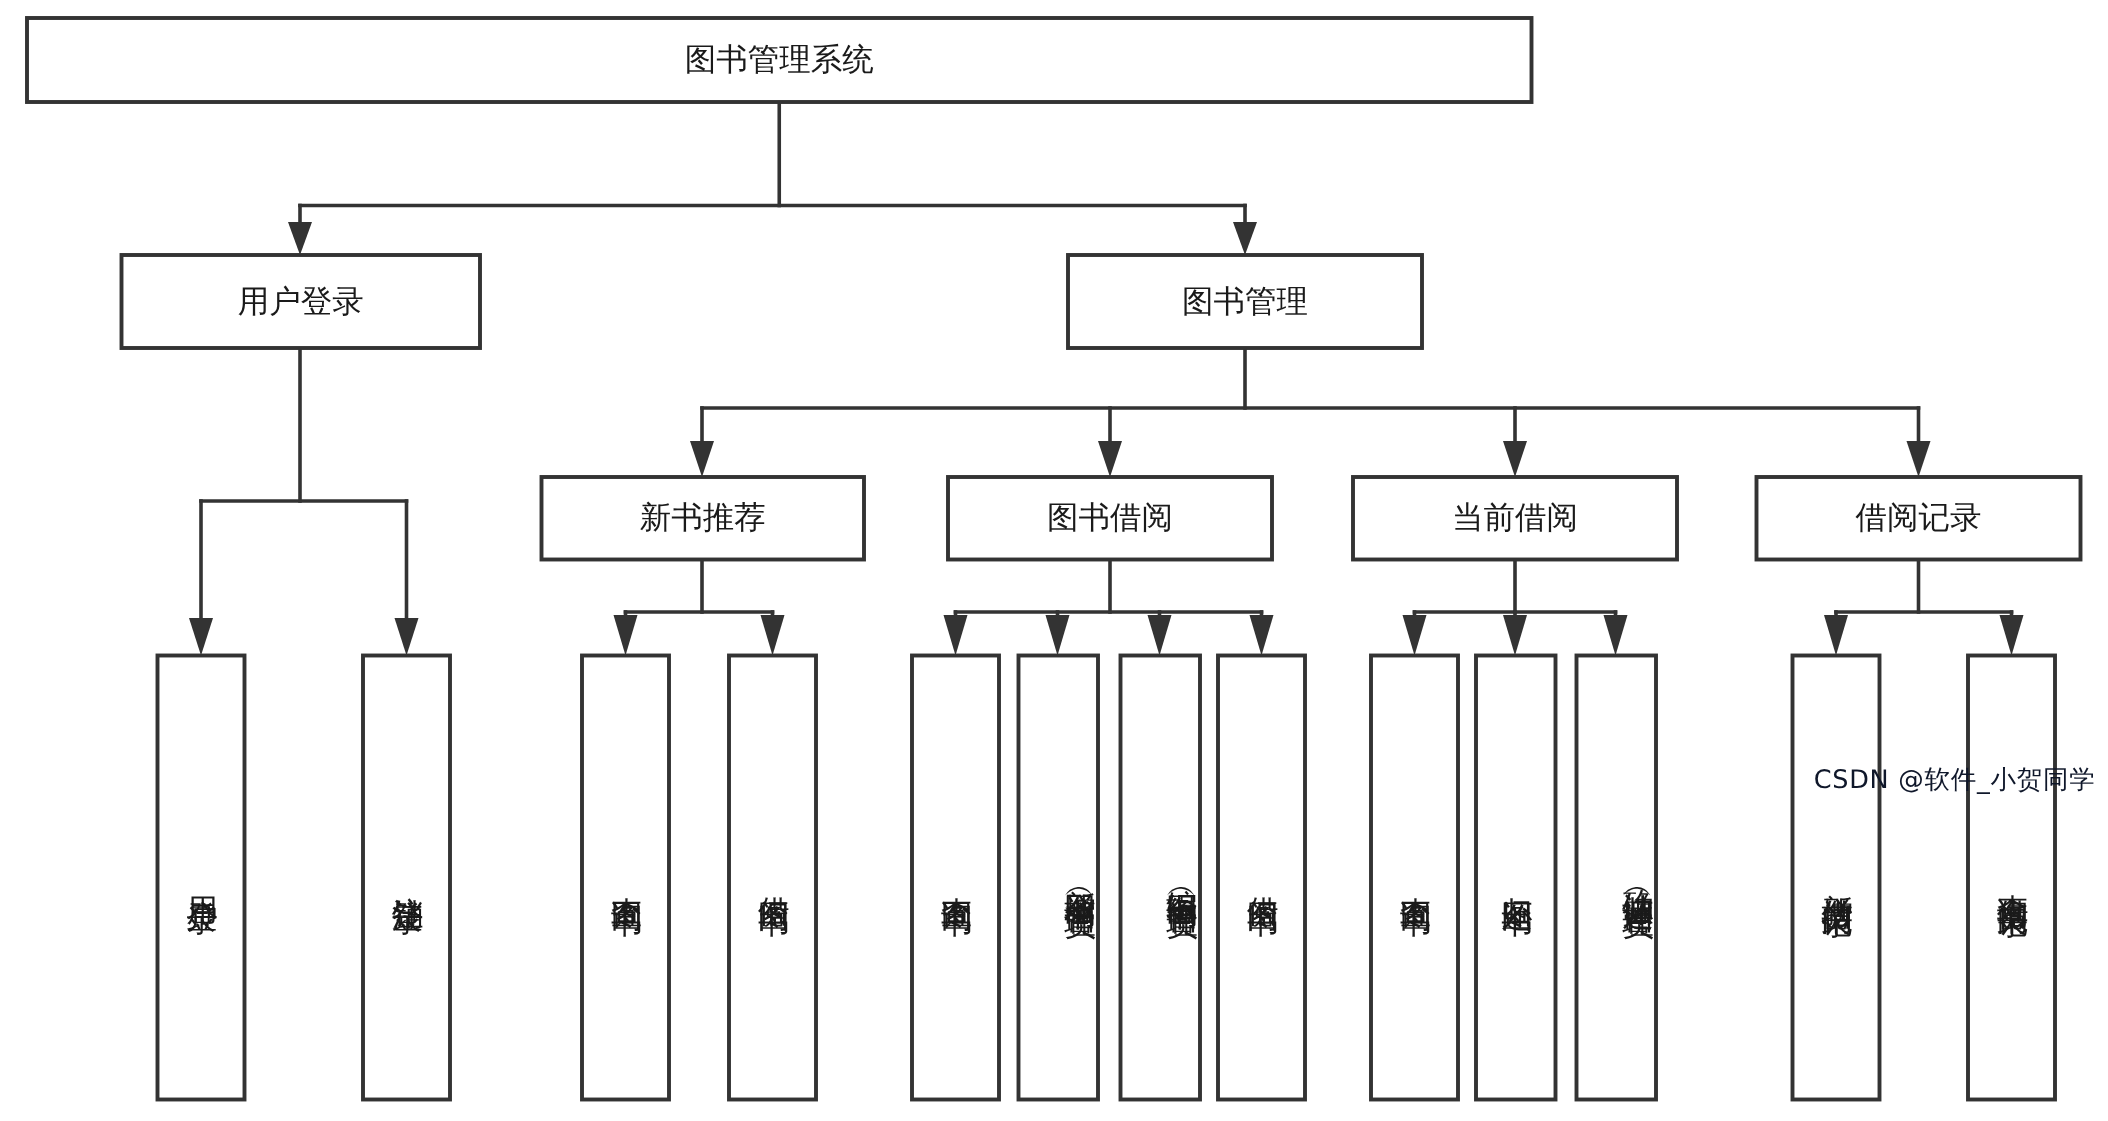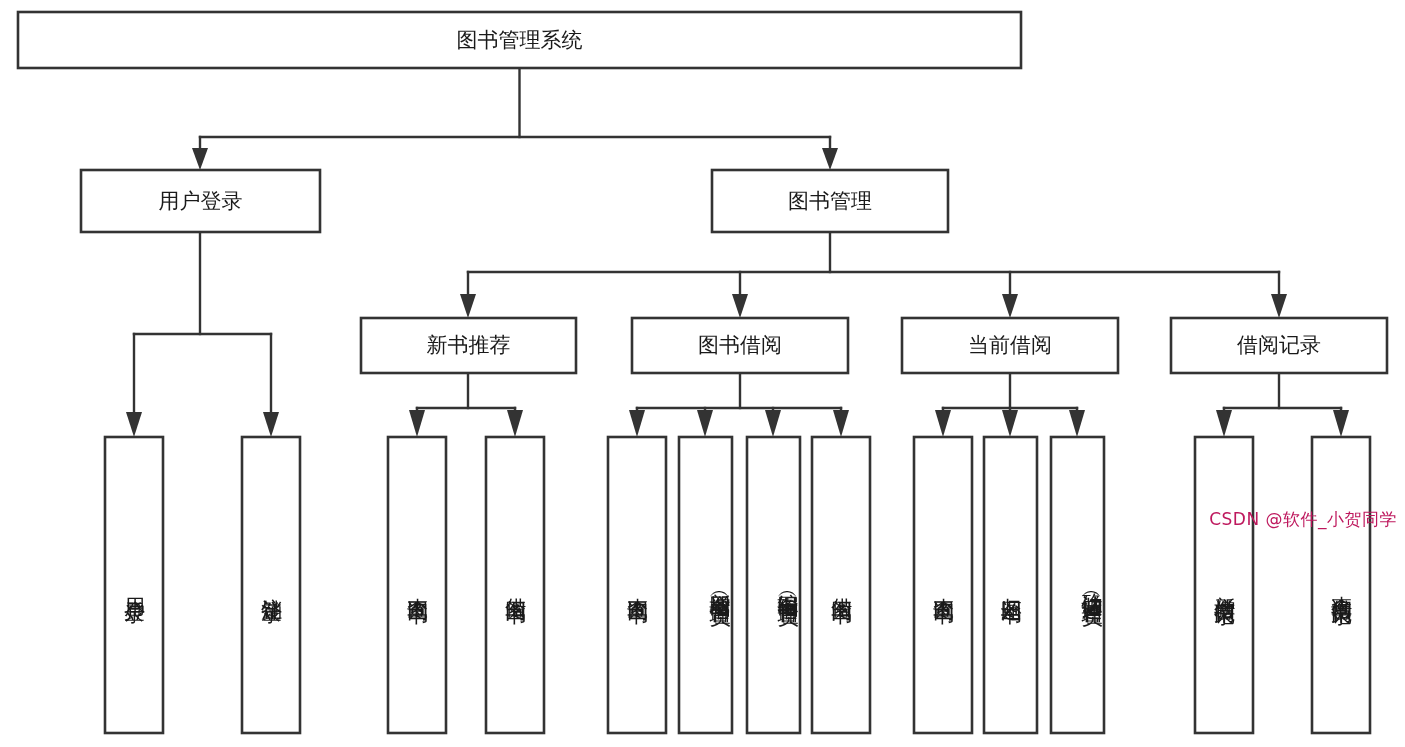--- a/index.html
+++ b/index.html
@@ -60,21 +60,21 @@
     white-space: nowrap;
     text-align: center;
     pointer-events: none;
   }
   .watermark {
     position: absolute;
     right: 8px;
     bottom: 6px;
     font-family: "DejaVu Sans", "Liberation Sans", sans-serif;
     font-size: 17px;
-    color: #be185d;
+    color: #0f172a;
     letter-spacing: 0.5px;
     white-space: nowrap;
   }
 </style>
 </head>
 <body>
 
 <div id="diagram-root">
 
   <svg class="diagram-canvas" viewBox="0 0 1405 747">

